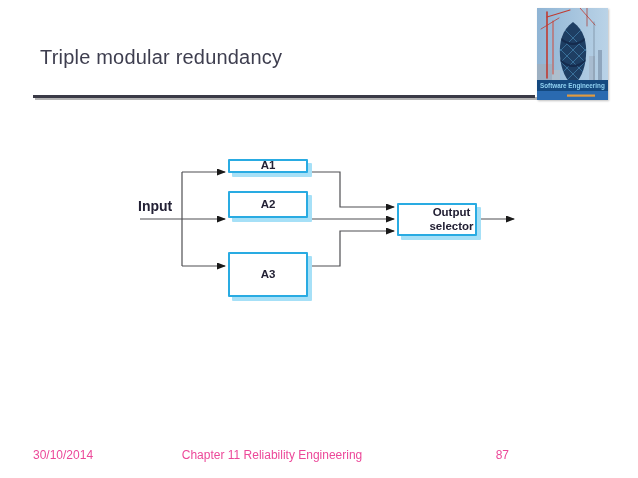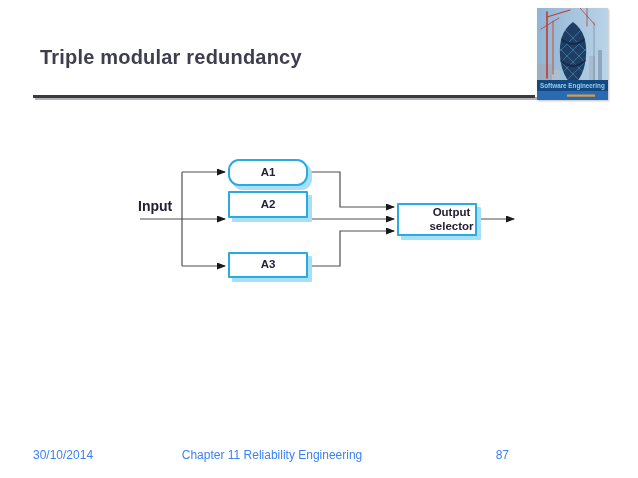--- a/index.html
+++ b/index.html
@@ -2,49 +2,49 @@
 <html><head>
 <meta charset="utf-8">
 <style>
   html,body{margin:0;padding:0;background:#fff;}
   .slide{
     position:relative;width:638px;height:478px;background:#ffffff;
     font-family:"Liberation Sans",sans-serif;overflow:hidden;
   }
   .page-title{
     position:absolute;left:40px;top:46px;margin:0;
-    font-size:20px;font-weight:700;color:#3e3e4f;letter-spacing:0.2px;
+    font-size:20px;font-weight:400;color:#3e3e4f;letter-spacing:0.2px;
   }
   .title-rule{
     position:absolute;left:33px;top:95px;width:502px;height:3px;
     background:#3a3a46;box-shadow:2px 2px 0 #b3b3b3;
   }
   .logo{
     position:absolute;left:537px;top:8px;width:71px;height:92px;
     box-shadow:1px 1px 2px rgba(0,0,0,0.25);
   }
   .diagram-layer{position:absolute;left:0;top:0;width:638px;height:478px;}
   .node{
     position:absolute;box-sizing:border-box;background:#ffffff;
     border:2px solid #29abe2;border-radius:1px;
     box-shadow:4px 4px 0 #a6e0f7;
     display:flex;align-items:center;justify-content:center;
     font-size:11.5px;font-weight:700;color:#232135;text-align:center;
     line-height:1.15;
   }
-  .node-a1{left:228px;top:159px;width:80px;height:27px;border-radius:11px;}
+  .node-a1{left:228px;top:159px;width:80px;height:14px;}
   .node-a2{left:228px;top:191px;width:80px;height:27px;}
-  .node-a3{left:228px;top:252px;width:80px;height:26px;}
+  .node-a3{left:228px;top:252px;width:80px;height:45px;}
   .node-out{left:397px;top:203px;width:80px;height:33px;padding-left:29px;}
   .input-label{
     position:absolute;left:138px;top:198px;
     font-size:14px;font-weight:700;color:#232135;
   }
   .footer{position:absolute;left:0;top:448px;width:532px;height:16px;
-    font-size:12px;color:#3b82f6;}
+    font-size:12px;color:#ec4899;}
   .footer-date{position:absolute;left:33px;top:0;}
   .footer-chapter{position:absolute;left:0;right:0;top:0;text-align:center;padding-left:12px;}
   .footer-page{position:absolute;right:23px;top:0;}
 </style>
 </head>
 <body>
 
 <div class="slide">
 
   <h1 class="page-title">Triple modular redundancy</h1>

